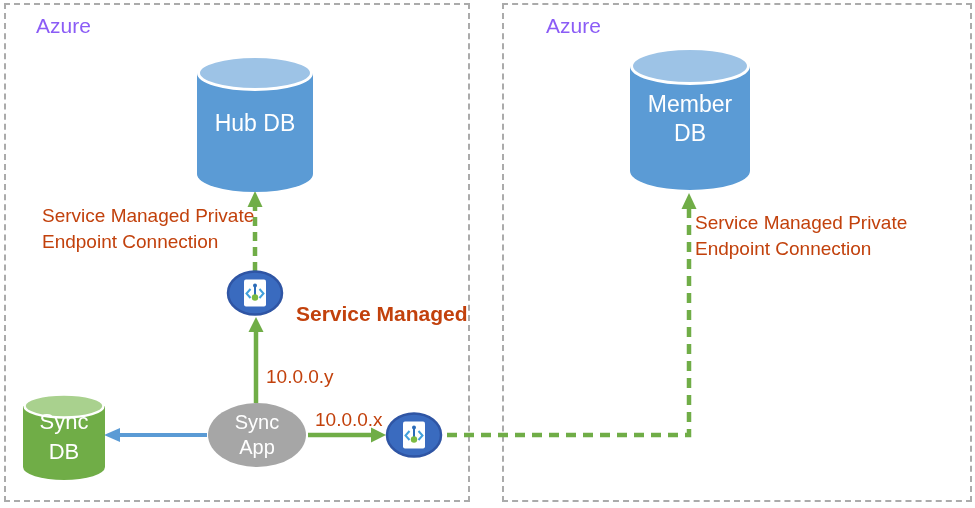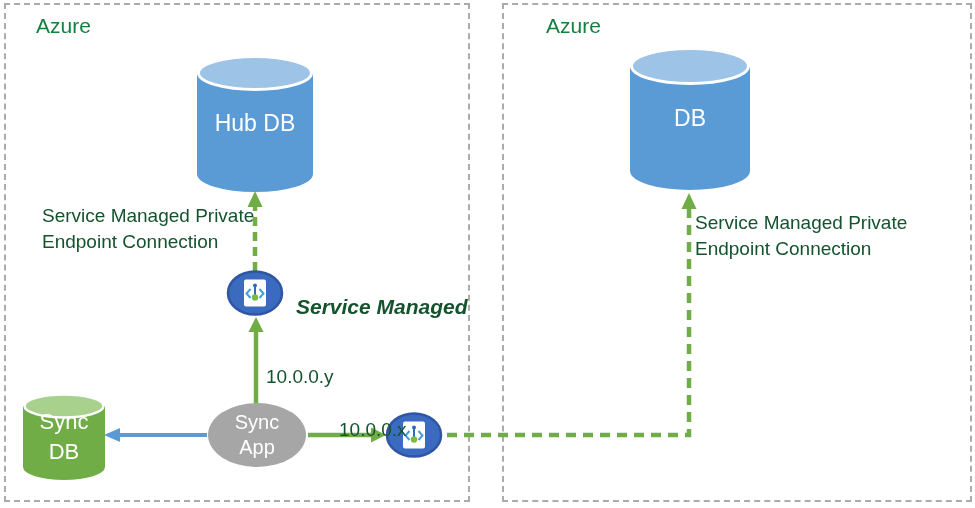--- a/index.html
+++ b/index.html
@@ -13,21 +13,21 @@
   .canvas { position: absolute; left: 0; top: 0; width: 975px; height: 508px; background: #ffffff; }
 
   .region {
     position: absolute;
     border: 2px dashed #ababab;
     background: transparent;
   }
   .region-label {
     position: absolute;
     font-size: 21px;
-    color: #15803d;
+    color: #8b5cf6;
     white-space: nowrap;
   }
 
   .wires { position: absolute; left: 0; top: 0; width: 975px; height: 508px; pointer-events: none; }
 
   .node { position: absolute; }
   .cyl-label {
     position: absolute; left: 0; top: 0; right: 0; bottom: 0;
     display: flex; flex-direction: column; align-items: center; justify-content: center;
     color: #ffffff; font-size: 23px; line-height: 29px; text-align: center;
@@ -35,21 +35,21 @@
   .cyl-label.small { font-size: 22px; line-height: 30px; }
 
   .ellipse-app {
     position: absolute;
     background: #a6a6a6;
     border-radius: 50%;
     display: flex; flex-direction: column; align-items: center; justify-content: center;
     color: #ffffff; font-size: 20px; line-height: 25px; text-align: center;
   }
 
-  .text-label { position: absolute; font-size: 19px; line-height: 26px; color: #14532d; white-space: nowrap; }
+  .text-label { position: absolute; font-size: 19px; line-height: 26px; color: #c2410c; white-space: nowrap; }
   .text-label.bold { font-weight: bold; font-size: 21px; line-height: 31px; }
   .text-label span { display: block; }
 </style>
 </head>
 <body>
 
 <div class="canvas">
 
   <div class="region" style="left:4px; top:3px; width:466px; height:499px;">
     <div class="region-label" style="left:30px; top:9px;">Azure</div>
@@ -93,20 +93,21 @@
     </svg>
     <div class="cyl-label">Hub DB</div>
   </div>
 
   <div class="node" style="left:630px; top:47px; width:120px; height:143px;">
     <svg width="120" height="143" viewBox="0 0 120 143">
       <path d="M0,19 L0,124 A60,19 0 0 0 120,124 L120,19 Z" fill="#5B9BD5"></path>
       <ellipse cx="60" cy="19" rx="58.5" ry="17.5" fill="#9DC3E6" stroke="#ffffff" stroke-width="3"></ellipse>
     </svg>
     <div class="cyl-label">
+      <span>Member</span>
       <span>DB</span>
     </div>
   </div>
 
   <div class="node" style="left:23px; top:393px; width:82px; height:87px;">
     <svg width="82" height="87" viewBox="0 0 82 87">
       <path d="M0,13 L0,74 A41,13 0 0 0 82,74 L82,13 Z" fill="#70AD47"></path>
       <ellipse cx="41" cy="13" rx="39.5" ry="11.5" fill="#A9D18E" stroke="#ffffff" stroke-width="2.5"></ellipse>
     </svg>
     <div class="cyl-label small">
@@ -143,21 +144,21 @@
   <div class="text-label" style="left:42px; top:203px;">
     <span>Service Managed Private</span>
     <span>Endpoint Connection</span>
   </div>
 
   <div class="text-label" style="left:695px; top:210px;">
     <span>Service Managed Private</span>
     <span>Endpoint Connection</span>
   </div>
 
-  <div class="text-label bold" style="left:296px; top:291px;font-style:italic;">
+  <div class="text-label bold" style="left:296px; top:298px;">
     <span>Service Managed</span>
   </div>
 
   <div class="text-label" style="left:266px; top:364px;">10.0.0.y</div>
 
-  <div class="text-label" style="left:315px; top:417px;margin-left:24px;">10.0.0.x</div>
+  <div class="text-label" style="left:315px; top:407px;">10.0.0.x</div>
 
 </div>
 
 </body></html>

